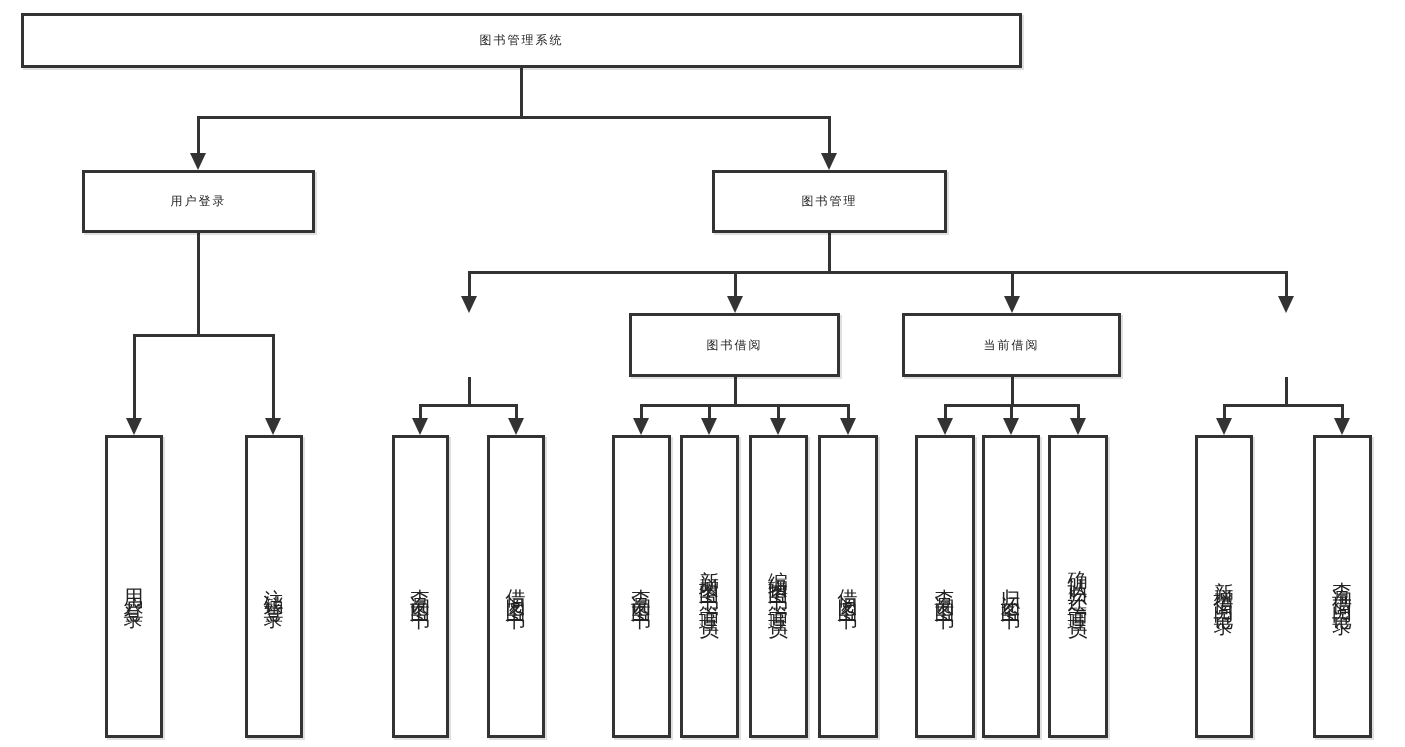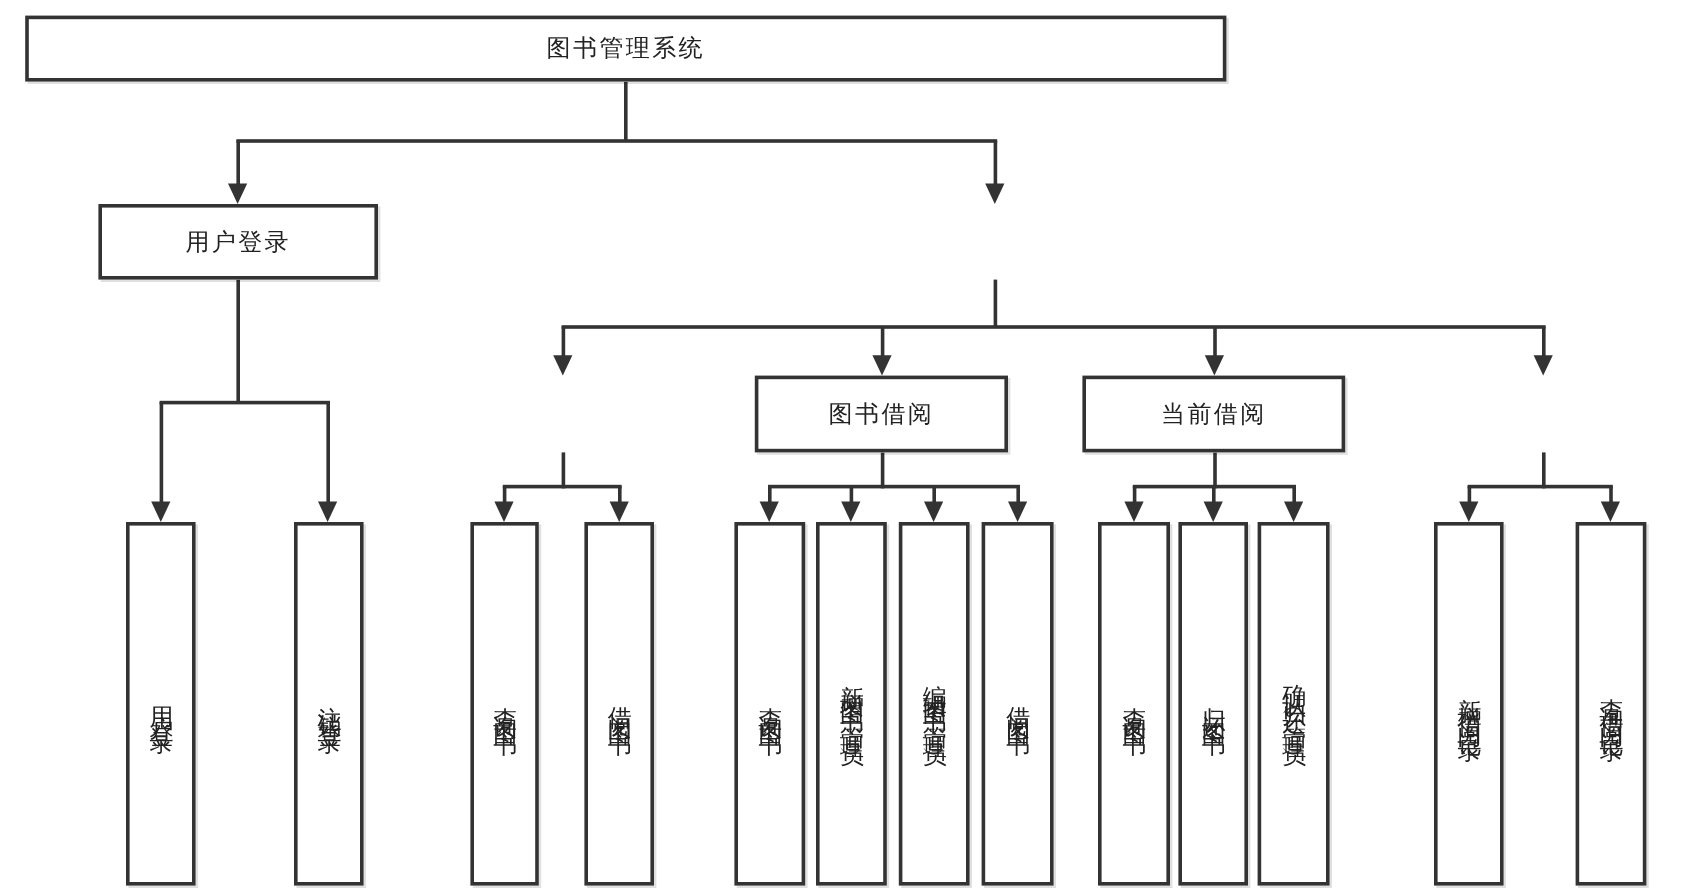--- a/index.html
+++ b/index.html
@@ -16,21 +16,21 @@
     box-sizing: border-box;
     border: 3px solid var(--line, #333333);
     background: #ffffff;
     display: flex;
     align-items: center;
     justify-content: center;
     color: var(--text, #222222);
     box-shadow: 2px 2px 0 rgba(0,0,0,0.12);
   }
   .h-label {
-    font-size: 20px;
+    font-size: 12px;
     letter-spacing: 2px;
     white-space: nowrap;
   }
   .v-label {
     writing-mode: vertical-rl;
     text-orientation: mixed;
     font-size: 20px;
     letter-spacing: 7px;
     line-height: 1;
     white-space: nowrap;
@@ -122,20 +122,23 @@
   <div class="line" style="left:1341px;top:405px;width:3px;height:14px"></div>
   <div class="arrow" style="left:1334px;top:418px"></div>
 
   <div class="node" style="left:21px;top:13px;width:1001px;height:55px">
     <span class="h-label">图书管理系统</span>
   </div>
 
   <div class="node" style="left:82px;top:170px;width:233px;height:63px">
     <span class="h-label">用户登录</span>
   </div>
+  <div class="node" style="left:712px;top:170px;width:235px;height:63px">
+    <span class="h-label">图书管理</span>
+  </div>
 
   <div class="node" style="left:629px;top:313px;width:211px;height:64px">
     <span class="h-label">图书借阅</span>
   </div>
   <div class="node" style="left:902px;top:313px;width:219px;height:64px">
     <span class="h-label">当前借阅</span>
   </div>
 
   <div class="node" style="left:105px;top:435px;width:58px;height:303px">
     <span class="v-label">用户登录</span>

